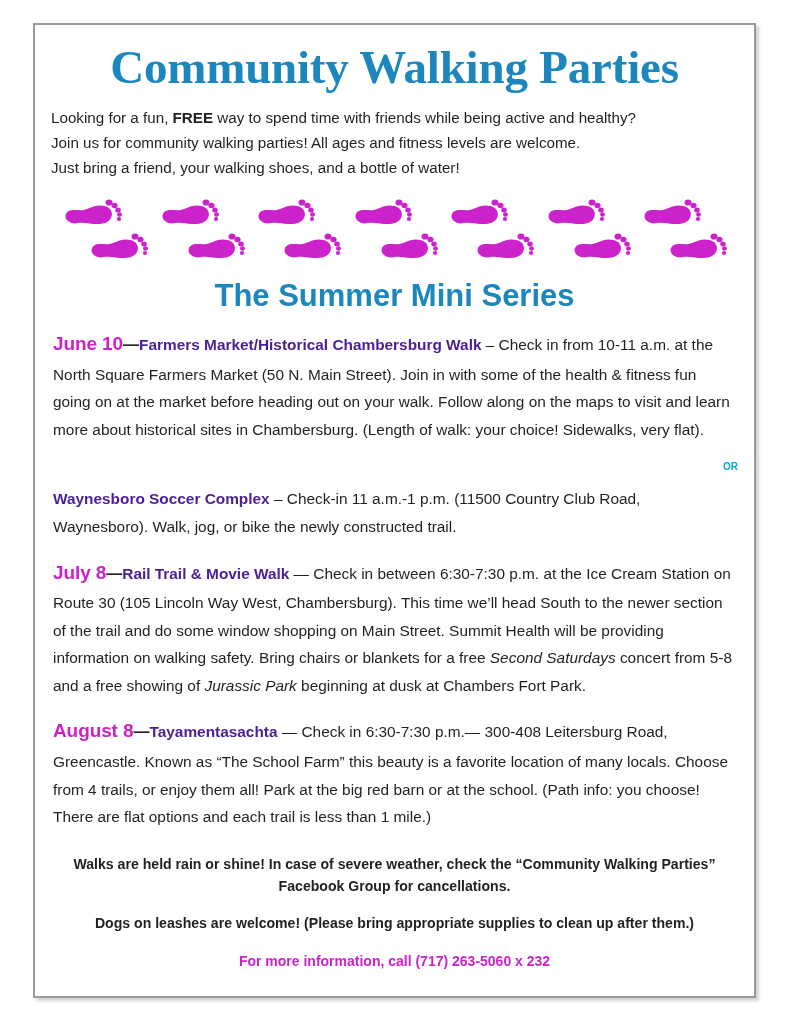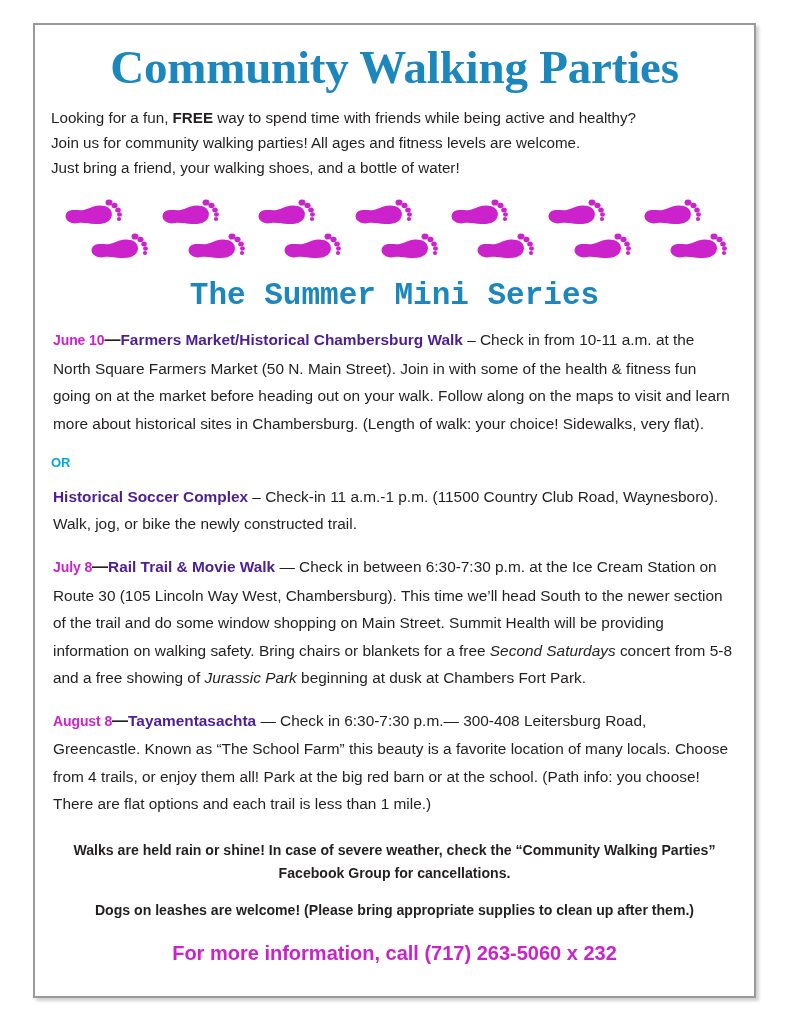--- a/index.html
+++ b/index.html
@@ -85,78 +85,78 @@
   .fp {
     position: absolute;
     width: 60px;
     height: 34px;
   }
   .fp.top  { left: 0px;  top: 2px; }
   .fp.bot  { left: 26px; top: 36px; }
 
   
   .series-title {
-    font-family: Liberation Mono, monospace;
+    font-family: Liberation Sans, sans-serif;
     font-weight: bold;
     font-size: 31px;
     color: #1b87bd;
     text-align: center;
     margin: 6px 0 0 0;
   }
 
   
   .body-block {
     color: #231f20;
     font-size: 15.4px;
     line-height: 1.78;
     text-align: left;
     margin-top: 13px;
     padding: 0 2px;
   }
 
   .date-label {
     color: #cc22cc;
     font-weight: bold;
-    font-size: 14px;
+    font-size: 19px;
     letter-spacing: -0.1px;
   }
   .dash {
     font-weight: bold;
     color: #231f20;
     font-size: 16px;
   }
   .evt-name {
     font-weight: bold;
     color: #4c1d95;
   }
   .ital { font-style: italic; }
 
   .or-line {
-    text-align: left;
+    text-align: right;
     color: #00a7e1;
     font-weight: bold;
-    font-size: 13px;
+    font-size: 10px;
     margin-top: 18px;
   }
 
   
   .footer {
     margin-top: 22px;
     text-align: center;
     color: #231f20;
     font-weight: bold;
     font-size: 14.1px;
     line-height: 1.62;
     padding: 0 8px;
   }
   .footer .pad { margin-top: 14px; }
   .footer .phone {
     color: #cc22cc;
     margin-top: 15px;
-    font-size: 20px;
+    font-size: 14px;
   }
 </style>
 </head>
 <body>
 
 <div class="page">
   <div class="frame">
     <div class="content">
 
       <h1 class="main-title">Community Walking Parties</h1>
@@ -295,21 +295,21 @@
               </svg></div>
           </div>
         </div>
 
       <h2 class="series-title">The Summer Mini Series</h2>
 
       <p class="body-block"><span class="date-label">June 10</span><span class="dash">—</span><span class="evt-name">Farmers Market/Historical Chambersburg Walk</span><span> – Check in from 10-11 a.m. at the North Square Farmers Market (50 N. Main Street). Join in with some of the health &amp; fitness fun going on at the market before heading out on your walk. Follow along on the maps to visit and learn more about historical sites in Chambersburg. (Length of walk: your choice! Sidewalks, very flat).</span></p>
 
       <div class="or-line">OR</div>
 
-      <p class="body-block"><span class="evt-name">Historical Soccer Complex</span><span> – Check-in 11 a.m.-1 p.m. (11500 Country Club Road, Waynesboro). Walk, jog, or bike the newly constructed trail.</span></p>
+      <p class="body-block"><span class="evt-name">Waynesboro Soccer Complex</span><span> – Check-in 11 a.m.-1 p.m. (11500 Country Club Road, Waynesboro). Walk, jog, or bike the newly constructed trail.</span></p>
 
       <p class="body-block"><span class="date-label">July 8</span><span class="dash">—</span><span class="evt-name">Rail Trail &amp; Movie Walk</span><span> — Check in between 6:30-7:30 p.m. at the Ice Cream Station on Route 30 (105 Lincoln Way West, Chambersburg). This time we’ll head South to the newer section of the trail and do some window shopping on Main Street. Summit Health will be providing information on walking safety. Bring chairs or blankets for a free </span><span class="ital">Second Saturdays</span><span> concert from 5-8 and a free showing of </span><span class="ital">Jurassic Park</span><span> beginning at dusk at Chambers Fort Park.</span></p>
 
       <p class="body-block"><span class="date-label">August 8</span><span class="dash">—</span><span class="evt-name">Tayamentasachta</span><span> — Check in 6:30-7:30 p.m.— 300-408 Leitersburg Road, Greencastle. Known as “The School Farm” this beauty is a favorite location of many locals. Choose from 4 trails, or enjoy them all! Park at the big red barn or at the school. (Path info: you choose! There are flat options and each trail is less than 1 mile.)</span></p>
 
       <div class="footer">
         <div>Walks are held rain or shine! In case of severe weather, check the “Community Walking Parties” Facebook Group for cancellations.</div>
         <div class="pad">Dogs on leashes are welcome! (Please bring appropriate supplies to clean up after them.)</div>
         <div class="phone">For more information, call (717) 263-5060 x 232</div>
       </div>

